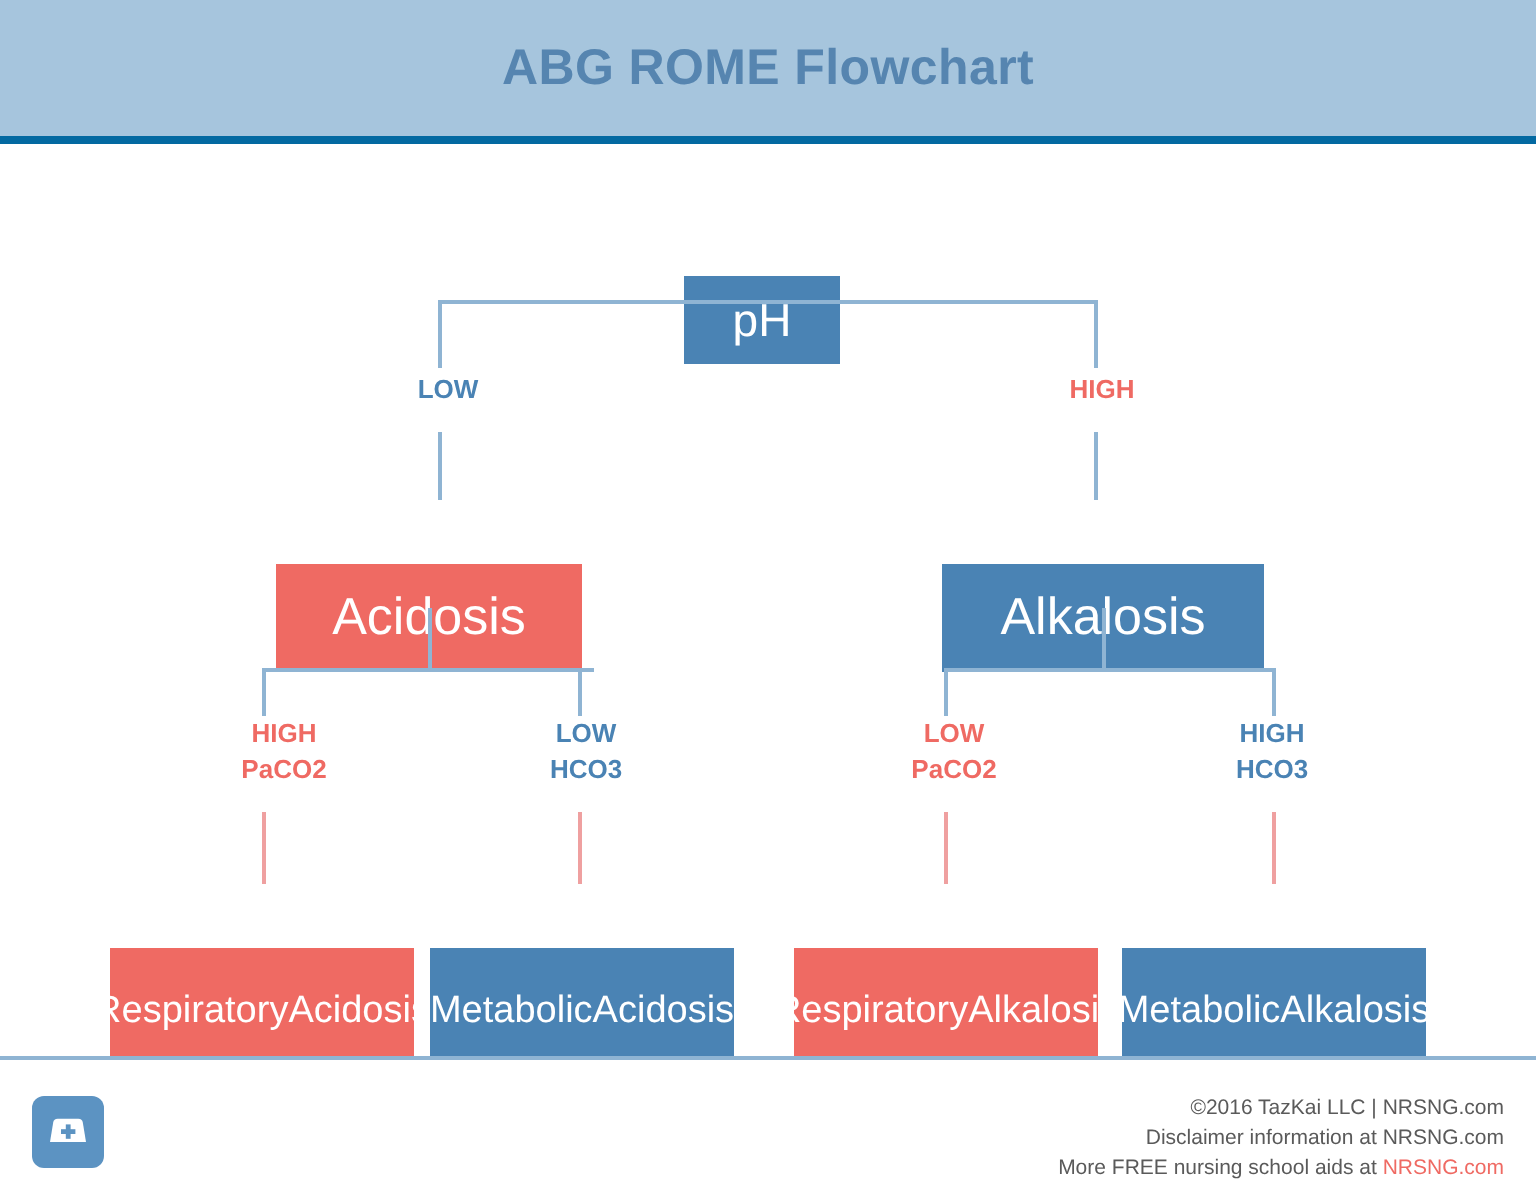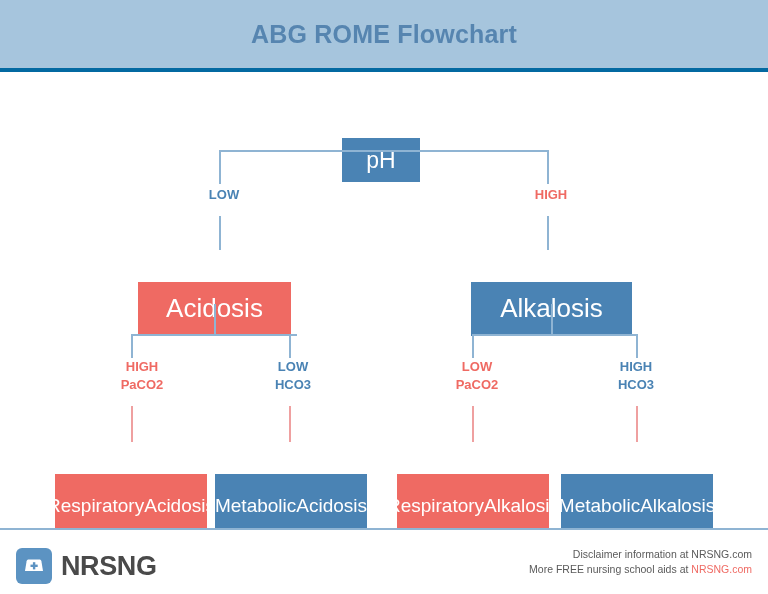--- a/index.html
+++ b/index.html
@@ -245,20 +245,20 @@
 <div class="footer">
 
   <div class="logo-wrap">
     <span class="logo-mark">
       <svg width="24" height="20" viewBox="0 0 24 20" aria-hidden="true">
         <path d="M3 15 L4.6 5.2 C4.8 4 5.6 3.4 6.8 3.4 L17.2 3.4 C18.4 3.4 19.2 4 19.4 5.2 L21 15 Z" fill="#ffffff"></path>
         <rect x="10.9" y="6.2" width="2.4" height="7.2" fill="#5c93c2"></rect>
         <rect x="8.5" y="8.6" width="7.2" height="2.4" fill="#5c93c2"></rect>
       </svg>
     </span>
-    <span class="logo-text">NRSNG</span>
   </div>
 
   <div class="copy">
+    <div>©2016 TazKai LLC | NRSNG.com</div>
     <div>Disclaimer information at NRSNG.com</div>
     <div><span>More FREE nursing school aids at </span><span class="link">NRSNG.com</span></div>
   </div>
 </div>
 
 </body></html>

